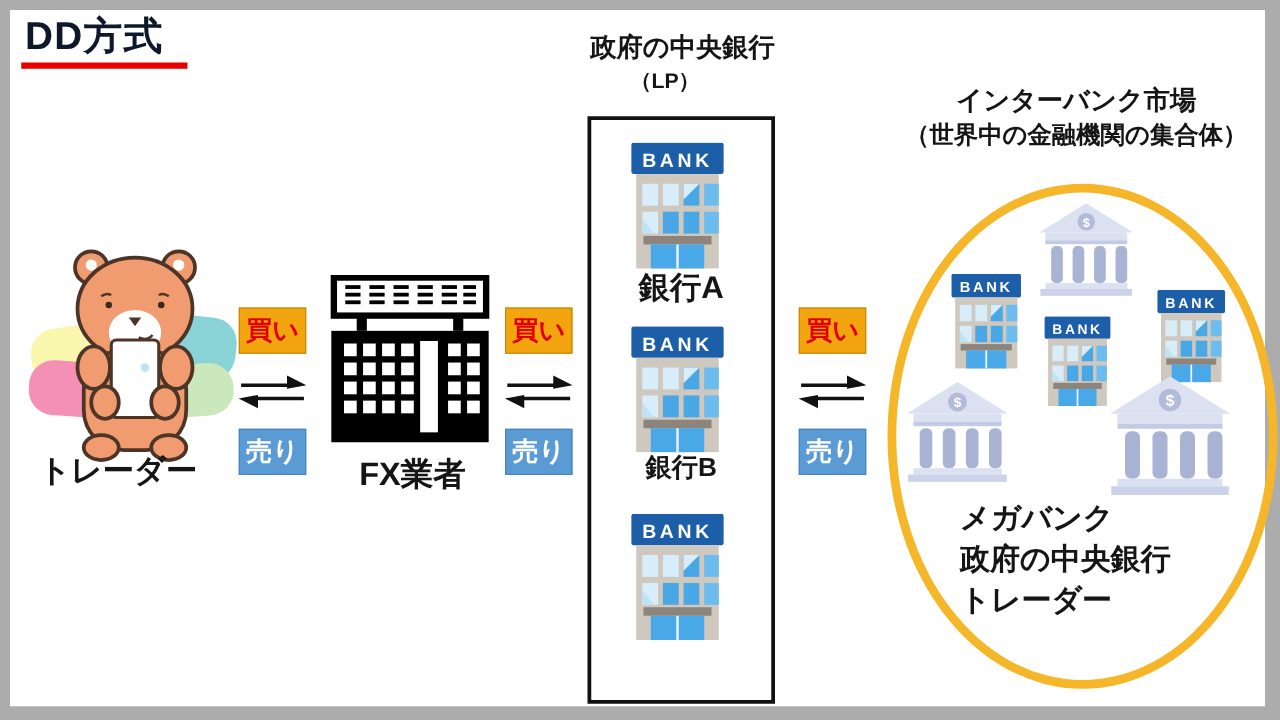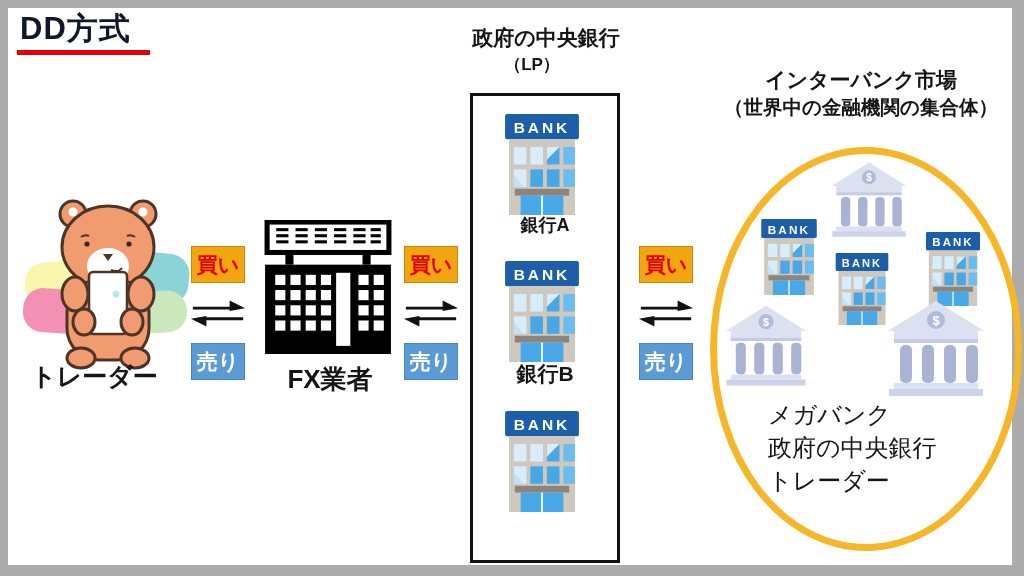--- a/index.html
+++ b/index.html
@@ -27,28 +27,28 @@
   .badge-buy{background:var(--buy_bg,#F2A50F);color:var(--buy_text,#E20000);border:1px solid #C9880A;}
   .badge-sell{background:var(--sell_bg,#5B9BD5);color:var(--sell_text,#fff);border:1px solid #4A86BC;}
   .arrows-svg{margin:2px 0;}
 
   .lp-heading{left:446px;top:24px;width:200px;font-size:21px;}
   .lp-heading-sub{left:432px;top:53px;width:200px;font-size:17px;}
   .lp-box{left:470px;top:93px;width:144px;height:464px;border:3px solid #111;background:transparent;}
   .bank-a-icon{left:503px;top:114px;}
   .bank-b-icon{left:503px;top:261px;}
   .bank-c-icon{left:503px;top:411px;}
-  .bank-a-label{left:470px;top:213px;width:150px;font-size:18px;}
+  .bank-a-label{left:470px;top:213px;width:150px;font-size:25px;}
   .bank-b-label{left:470px;top:360px;width:150px;font-size:21px;}
   .bank-c-label{left:470px;top:510px;width:150px;font-size:25px;}
 
   .ib-heading{left:706px;top:66px;width:310px;font-size:21px;}
   .ib-heading-sub{left:698px;top:94px;width:326px;font-size:19.5px;}
   .ib-ellipse{left:710px;top:147px;width:298px;height:390px;border:7px solid var(--ellipse,#F5B729);border-radius:50%;}
-  .members{left:768px;top:398px;width:230px;text-align:left;font-size:24px;font-weight:normal;line-height:33px;color:#151515;}
+  .members{left:768px;top:398px;width:230px;text-align:left;font-size:24px;font-weight:bold;line-height:33px;color:#151515;}
 </style>
 </head>
 <body>
 
 <svg width="0" height="0" style="position:absolute" aria-hidden="true">
   <defs>
     <symbol id="sym-bank" viewBox="0 0 80 104">
       <rect x="2" y="0" width="76" height="26" rx="2" fill="#1C5EA8"></rect>
       <text x="40" y="20" font-size="16" font-weight="bold" fill="#FFFFFF" text-anchor="middle" letter-spacing="3" font-family="Liberation Sans, DejaVu Sans, sans-serif">BANK</text>
       <rect x="6" y="26" width="68" height="78" fill="#CFC8BF"></rect>

